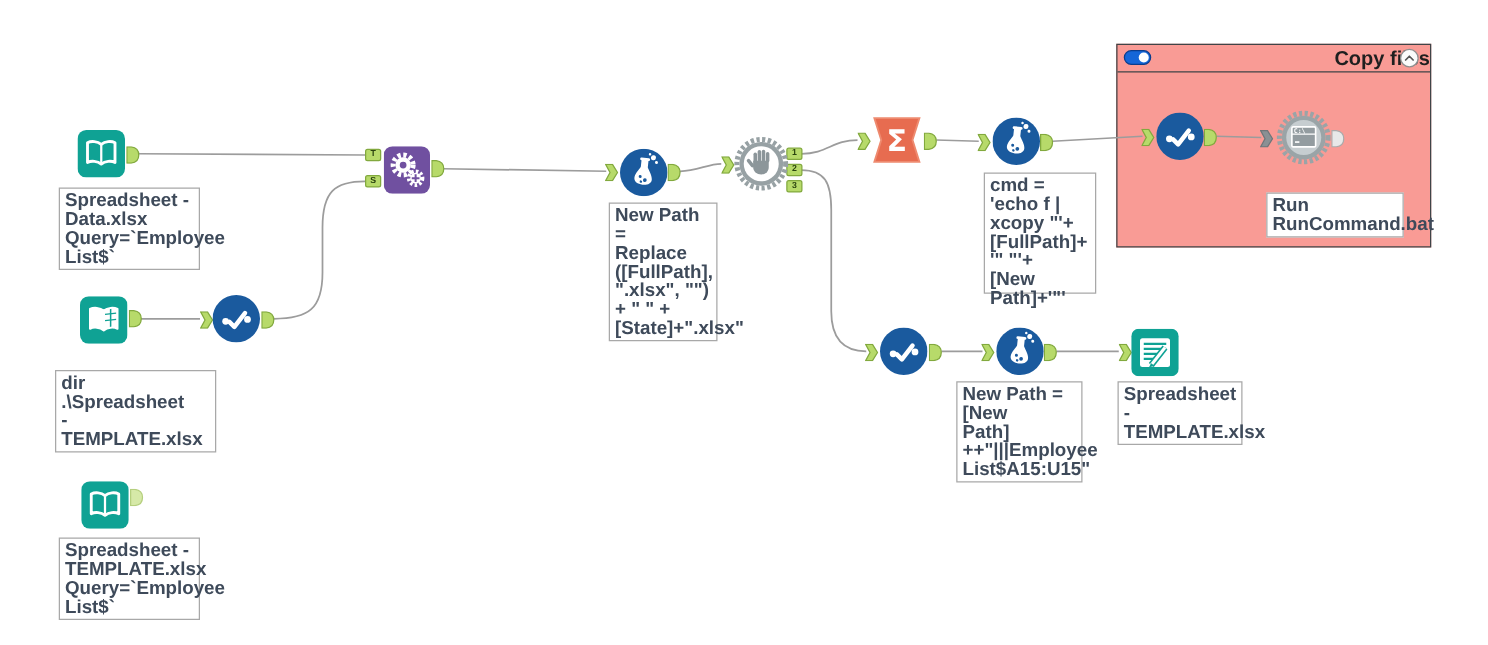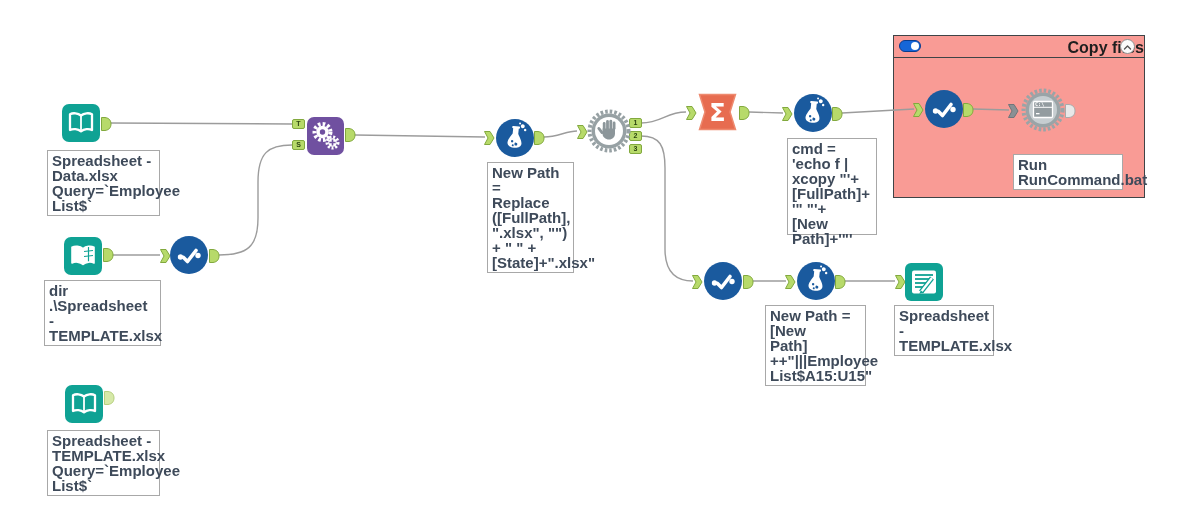--- a/index.html
+++ b/index.html
@@ -315,21 +315,21 @@
     <rect width="38" height="38" rx="7" fill="#0FA294"></rect>
     <path d="M19,11.5 C16,9 11,8.6 8,10.2 L8,26 C11,24.4 16,24.8 19,27.3 C22,24.8 27,24.4 30,26 L30,10.2 C27,8.6 22,9 19,11.5 Z" fill="none" stroke="#fff" stroke-width="2.3" stroke-linejoin="round"></path>
     <path d="M19,11.5 L19,27.3" stroke="#fff" stroke-width="1.8"></path>
   </svg>
 </div>
 
 <div class="annotation" style="left:47px;top:150px;width:113px">Spreadsheet -
 Data.xlsx
 Query=`Employee
 List$`</div>
-<div class="annotation" style="left:44px;top:280px;width:117px">dir .\Spreadsheet
+<div class="annotation" style="left:44px;top:296px;width:129px">dir .\Spreadsheet
 - TEMPLATE.xlsx</div>
 <div class="annotation" style="left:487px;top:162px;width:87px">New Path =
 Replace
 ([FullPath],
 ".xlsx", "") + " " +
 [State]+".xlsx"</div>
 <div class="annotation" style="left:787px;top:138px;width:90px;height:97px">cmd = 'echo f |
 xcopy "'+
 [FullPath]+
 '" "'+

